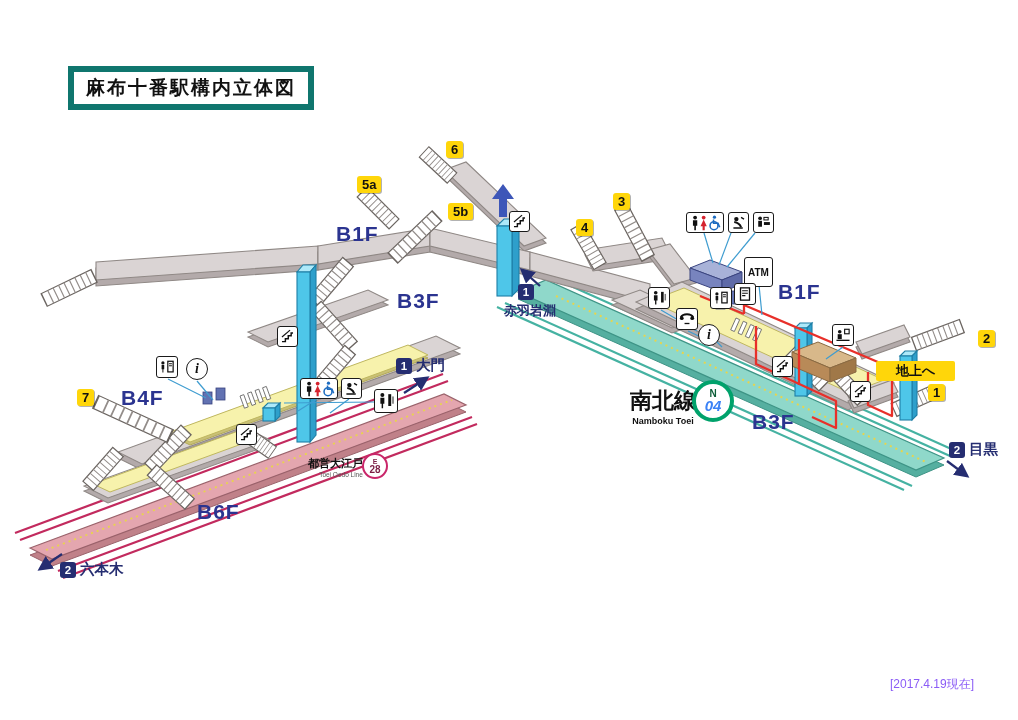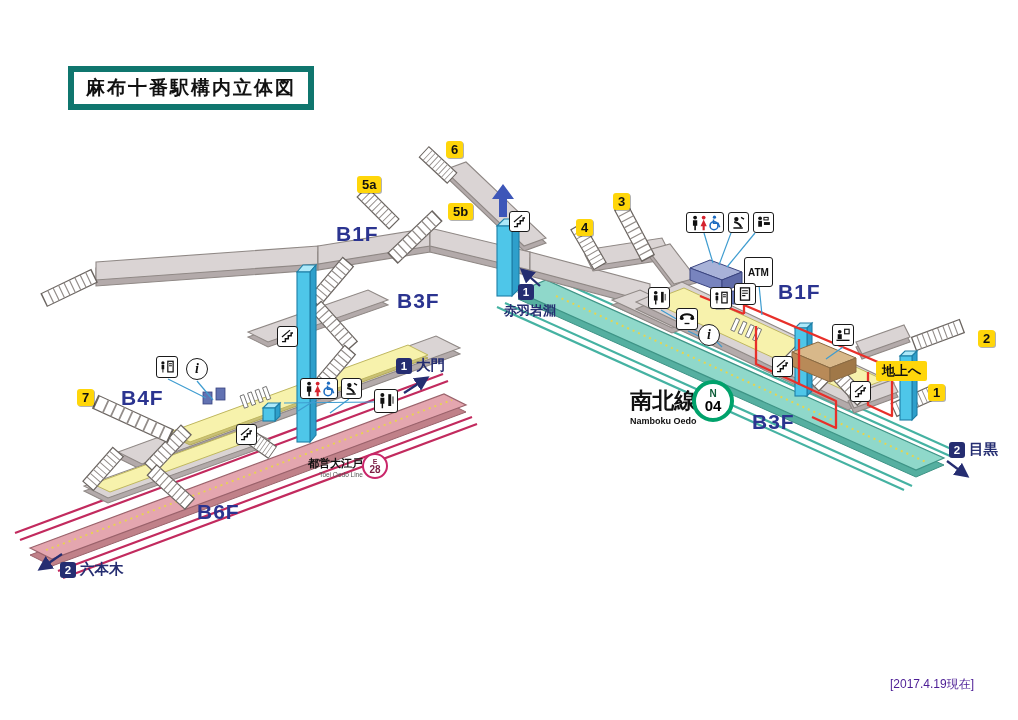--- a/index.html
+++ b/index.html
@@ -28,28 +28,28 @@
   .ic{position:absolute;background:#fff;border:1.6px solid #1a1a1a;border-radius:3px;
       display:flex;align-items:center;justify-content:center;box-sizing:border-box;}
   .ic.round{border-radius:50%;}
   .ic .iglyph{display:block;}
   .infoletter{font-family:"Liberation Serif",serif;font-weight:bold;font-style:italic;font-size:14px;color:#111;}
   .atm{font-size:10px;font-weight:bold;color:#111;letter-spacing:0;}
   .lcirc{position:absolute;background:#fff;border-radius:50%;display:flex;flex-direction:column;
          align-items:center;justify-content:center;box-sizing:border-box;color:#143;}
   .lcirc.nb{width:42px;height:42px;border:4px solid #00A26B;}
   .lcirc.nb .cl{font-size:10px;line-height:10px;font-weight:bold;color:#0a3;color:#0B5C37;}
-  .lcirc.nb .cn{font-size:15px;line-height:14px;font-weight:bold;color:#000000;}
+  .lcirc.nb .cn{font-size:15px;line-height:14px;font-weight:bold;color:#3b82f6;font-style:italic;}
   .lcirc.oe{width:26px;height:26px;border:2.5px solid #C9266A;}
   .lcirc.oe .cl{font-size:7px;line-height:7px;font-weight:bold;color:#7c1f45;}
   .lcirc.oe .cn{font-size:10px;line-height:9px;font-weight:bold;color:#7c1f45;}
   .lname{text-align:center;color:#111;}
   .lname .jp{font-weight:bold;}
-  .surface{background:#FFD60A;color:#111;font-weight:bold;font-size:13px;padding:1px 6px;border-radius:2px;}
-  .datestamp{color:#4c1d95;font-size:12px;}
+  .surface{background:#FFD60A;color:#111;font-weight:bold;font-size:13px;padding:1px 20px;border-radius:2px;}
+  .datestamp{color:#8b5cf6;font-size:12px;}
   .akabane{display:flex;flex-direction:column;align-items:flex-start;gap:2px;color:#252D71;font-weight:bold;font-size:13px;}
 </style>
 </head>
 <body>
 
 <div id="stage">
 
 <svg id="map-svg" width="1018" height="720" viewBox="0 0 1018 720">
   <defs>
     <g id="stair">
@@ -304,21 +304,21 @@
   <span class="db" style="margin-left:14px;">1</span>
   <span>赤羽岩淵</span>
 </div>
 <div class="ov dir" style="left:949px;top:440px;">
   <span class="db">2</span>
   <span>目黒</span>
 </div>
 
 <div class="ov lname" style="left:630px;top:386px;">
   <div class="jp" style="font-size:22px;">南北線</div>
-  <div style="font-size:9px;font-weight:bold;">Namboku Oedo</div>
+  <div style="font-size:9px;font-weight:bold;">Namboku Toei</div>
 </div>
 <div class="lcirc nb" style="left:692px;top:380px;">
   <span class="cl">N</span>
   <span class="cn">04</span>
 </div>
 <div class="ov lname" style="left:308px;top:456px;">
   <div class="jp" style="font-size:11px;">都営大江戸線</div>
   <div style="font-size:6.5px;color:#555;">Toei Oedo Line</div>
 </div>
 <div class="lcirc oe" style="left:362px;top:453px;">

